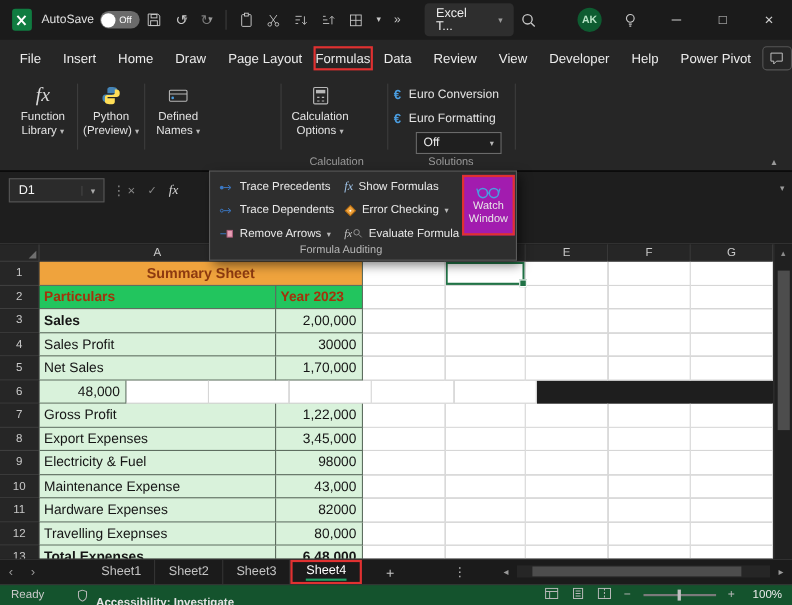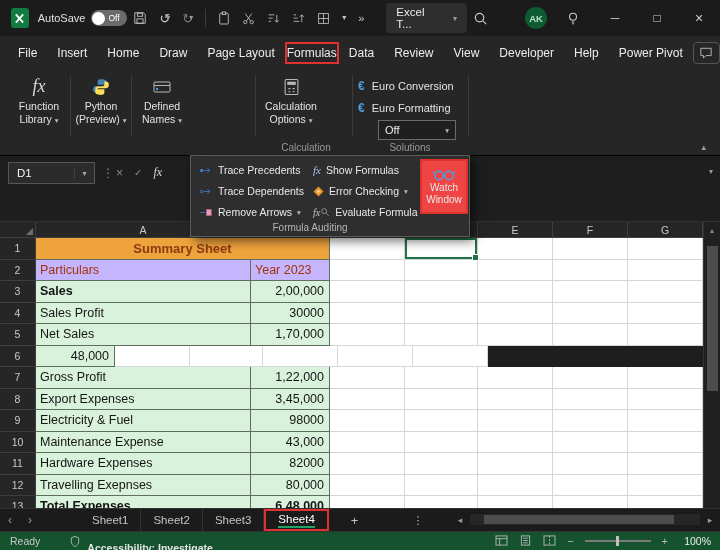--- a/index.html
+++ b/index.html
@@ -52,35 +52,35 @@
   .nb-chev { width:20px; text-align:center; color:#aaa; font-size:8px; border-left:1px solid #444; }
   .fb-dots { position:absolute; left:102px; top:10px; color:#8a8a8a; font-size:12px; }
   .fb-btns { position:absolute; left:116px; top:9px; display:flex; gap:11px; color:#8a8a8a; font-size:12px; align-items:center; }
   .fb-expand { position:absolute; right:7px; top:11px; color:#9a9a9a; font-size:8px; }
   .formula-input { position:absolute; left:190px; top:6px; right:30px; bottom:6px; }
 
   
   .audit-menu { position:absolute; left:190px; top:155px; width:280px; height:82px; background:#2e2e2e; border:1px solid #5a5a5a; box-shadow:4px 4px 10px rgba(0,0,0,.55); z-index:60; }
   .am-item { position:absolute; height:20px; display:flex; align-items:center; gap:5px; font-size:10.5px; color:#e8e8e8; white-space:nowrap; }
   .am-caption { position:absolute; left:0; right:40px; top:66px; text-align:center; font-size:10px; color:#b5b5b5; }
-  .watch-btn { position:absolute; left:229px; top:3px; width:48px; height:55px; border:2px solid #e03131; background:#ef4444; display:flex; flex-direction:column; align-items:center; justify-content:center; gap:1px; font-size:10px; color:#e8e8e8; line-height:1.1; }
+  .watch-btn { position:absolute; left:229px; top:3px; width:48px; height:55px; border:2px solid #e03131; background:#a21caf; display:flex; flex-direction:column; align-items:center; justify-content:center; gap:1px; font-size:10px; color:#e8e8e8; line-height:1.1; }
 
   
   .grid { position:absolute; left:0; top:222px; width:703px; height:286px; overflow:hidden; background:#1e1e1e; z-index:10; }
   .ghead { display:flex; height:16px; }
   .corner { width:36px; background:#262626; border-right:1px solid #3e3e3e; border-bottom:1px solid #3e3e3e; position:relative; }
   .corner::after { content:""; position:absolute; right:2px; bottom:2px; border-left:7px solid transparent; border-bottom:7px solid #6f6f6f; }
   .ch { background:#262626; border-right:1px solid #3e3e3e; border-bottom:1px solid #3e3e3e; color:#c9c9c9; font-size:10.5px; display:flex; align-items:center; justify-content:center; }
   .row { display:flex; height:21.5px; }
   .rn { width:36px; background:#262626; border-right:1px solid #3e3e3e; border-bottom:1px solid #3e3e3e; color:#c9c9c9; font-size:10.5px; display:flex; align-items:center; justify-content:center; }
   .cell { border-right:1px solid #5e6e60; border-bottom:1px solid #5e6e60; font-size:12.5px; color:#151515; display:flex; align-items:center; }
   .wc { background:#fff; border-right:1px solid #d6d6d6; border-bottom:1px solid #d6d6d6; }
   .cA{width:215px}.cB{width:79px}.cC{width:75px}.cD{width:73px}.cE{width:75px}.cF{width:75px}.cG{width:75px}.cAB{width:294px}
   .title-cell { background:#efa33d; color:#8d3a10; font-weight:bold; font-size:13px; justify-content:center; }
-  .hdr-cell { background:#c4b5fd; color:#a3330b; font-weight:normal; }
+  .hdr-cell { background:#22c55e; color:#a3330b; font-weight:bold; }
   .green { background:#d9f2db; }
   .label { padding-left:4px; }
   .value { justify-content:flex-end; padding-right:5px; }
   .bold { font-weight:bold; }
   .sel { position:relative; box-shadow:inset 0 0 0 2px #217346; }
   .sel::after { content:""; position:absolute; right:-2px; bottom:-2px; width:5px; height:5px; background:#217346; border:1px solid #fff; }
 
   
   .vscroll { position:absolute; left:703px; top:222px; width:17px; height:286px; background:#202020; border-left:1px solid #333; z-index:20; }
   .vs-up { height:16px; display:flex; align-items:center; justify-content:center; color:#8a8a8a; font-size:8px; }

